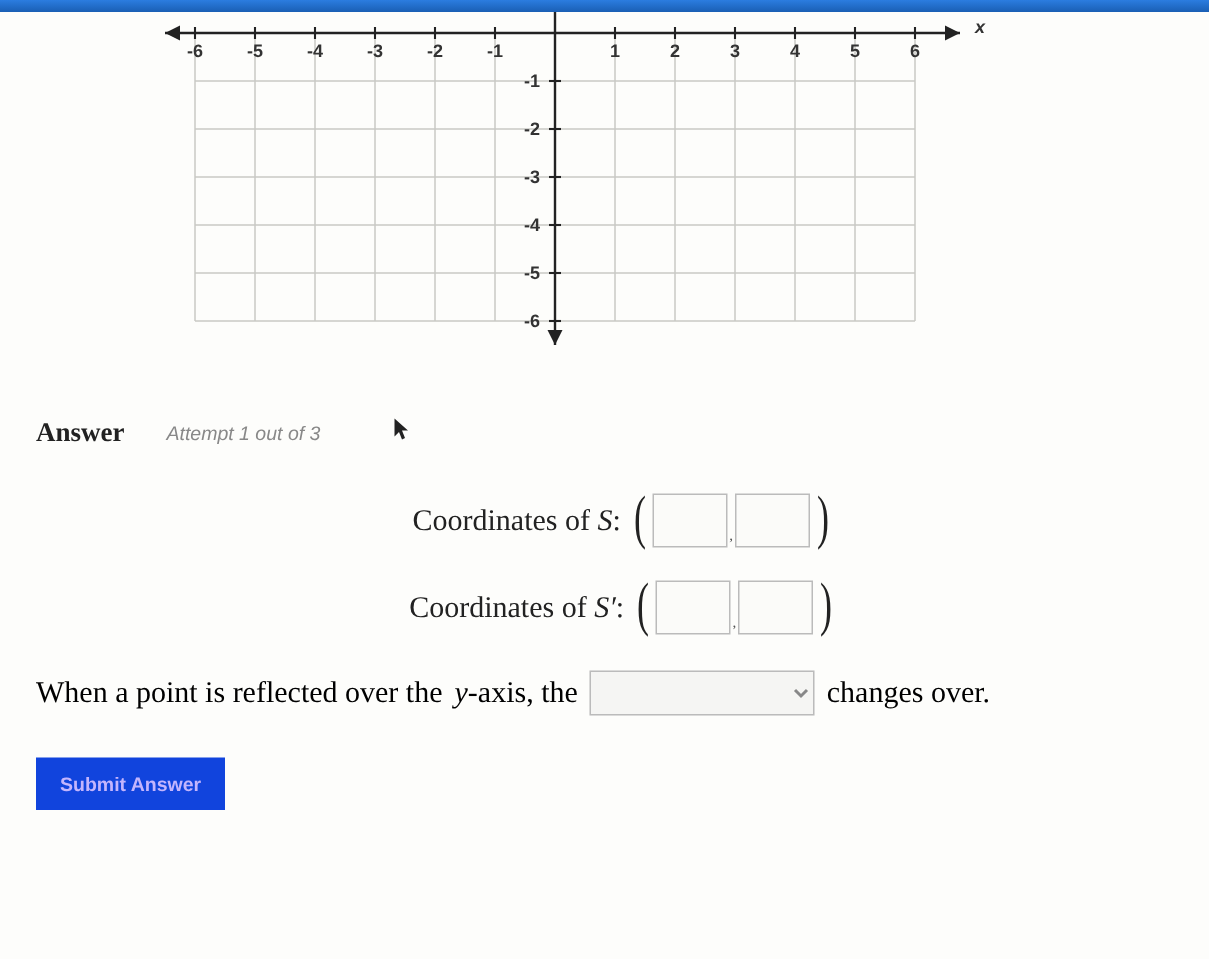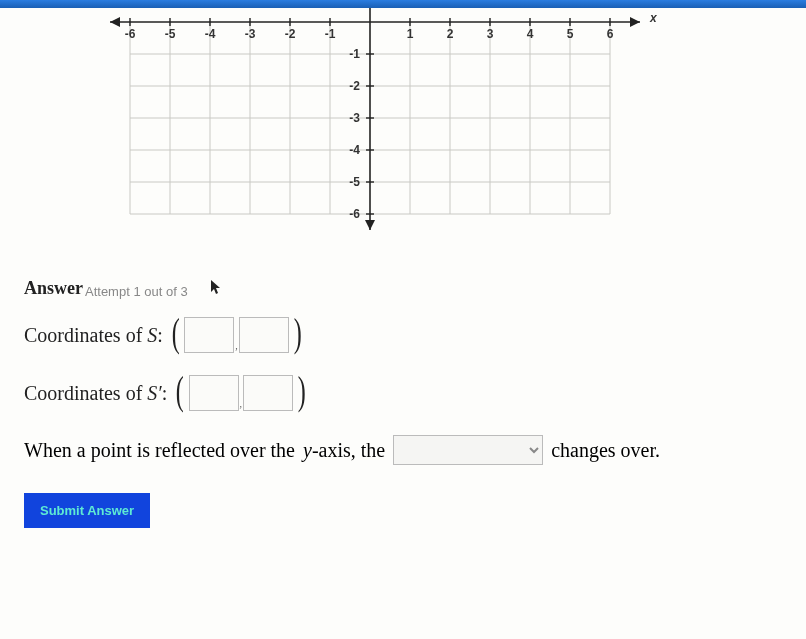--- a/index.html
+++ b/index.html
@@ -28,45 +28,47 @@
       font-size: 12px;
       fill: #333;
       font-weight: 600;
     }
     .answer-section {
       margin-top: 40px;
       padding-left: 24px;
     }
     .answer-header {
       display: flex;
-      align-items: flex-end;
-      gap: 2px;
-      margin-bottom: 18px;
+      align-items: center;
+      gap: 28px;
+      margin-bottom: 30px;
     }
     .answer-title {
       font-weight: bold;
       font-size: 18px;
       color: #222;
     }
     .attempt-text {
       font-family: Arial, sans-serif;
       font-size: 13px;
       color: #888;
+      font-style: italic;
     }
     .cursor-icon {
       margin-left: 20px;
       font-size: 14px;
       color: #333;
     }
     .coord-row {
       display: flex;
       align-items: center;
       margin-bottom: 22px;
       font-size: 20px;
       color: #222;
+      justify-content: center;
     }
     .coord-label { font-family: Georgia, serif; }
     .coord-label .var { font-style: italic; }
     .paren {
       font-size: 40px;
       font-family: 'Times New Roman', serif;
       line-height: 0.8;
       position: relative;
       top: -2px;
     }
@@ -102,21 +104,21 @@
       width: 150px;
       height: 30px;
       border: 1px solid #bbb;
       background: #f5f5f3;
       font-size: 14px;
       color: #888;
       padding: 0 6px;
     }
     .submit-btn {
       background: #1144dd;
-      color: #5eead4;
+      color: #c4b5fd;
       border: none;
       padding: 10px 16px;
       font-family: Arial, sans-serif;
       font-weight: bold;
       font-size: 13px;
       cursor: pointer;
     }
   </style>
 </head>
 <body>

